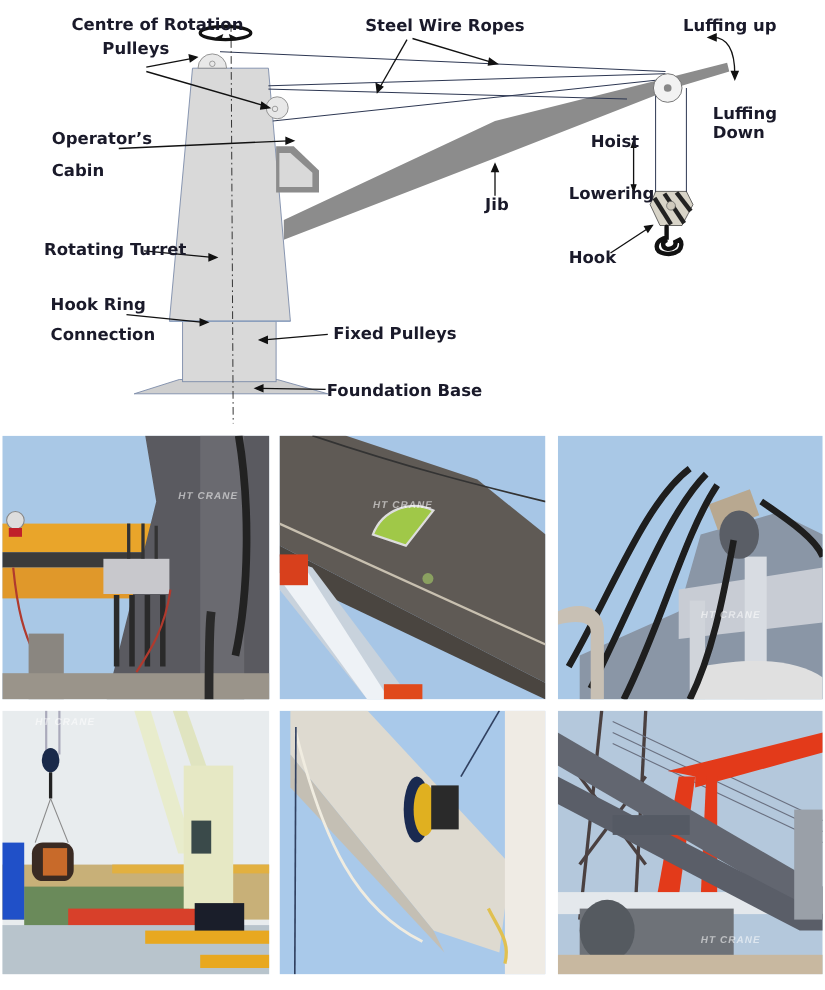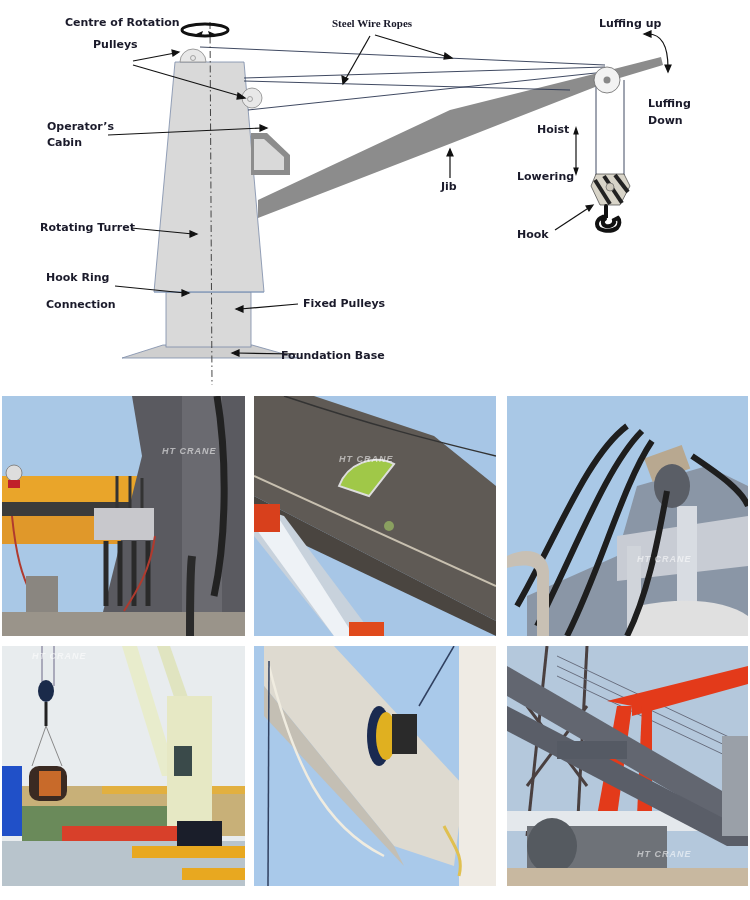--- a/index.html
+++ b/index.html
@@ -1,18 +1,18 @@
 <!DOCTYPE html>
 <html><head>
 <meta charset="utf-8">
 <style>
   html,body{margin:0;padding:0;background:#fff;}
   body{width:750px;height:900px;position:relative;overflow:hidden;font-family:"Liberation Sans",sans-serif;}
   #diagram{position:absolute;left:0;top:0;width:750px;height:390px;}
-  .lbl{position:absolute;font-family:"DejaVu Sans",sans-serif;font-weight:bold;font-size:11px;color:#1a1a2a;line-height:13px;white-space:nowrap;}
+  .lbl{position:absolute;font-family:"DejaVu Sans",sans-serif;font-weight:bold;font-size:15px;color:#1a1a2a;line-height:13px;white-space:nowrap;}
   .lbl.c{text-align:left;}
   .photo{position:absolute;overflow:hidden;text-align:center;}
   .photo svg{display:block;}
   .wm{position:absolute;font-size:9px;font-style:italic;font-weight:bold;color:rgba(255,255,255,0.55);letter-spacing:1px;}
 </style>
 </head>
 <body>
 
 <div id="diagram">
   <svg width="750" height="390" viewBox="0 0 750 390">
@@ -89,42 +89,42 @@
         <polygon points="236,309 243,306 243,312"></polygon>
       <line x1="296" y1="354" x2="236" y2="353"></line>
         <polygon points="232,353 239,350 239,356"></polygon>
       <path d="M648,34 C658,34 668,40 668,68" fill="none"></path>
         <polygon points="644,34 651,31 651,37"></polygon>
         <polygon points="668,72 665,65 671,65"></polygon>
     </g>
   </svg>
 
   <div class="lbl" style="left:65px;top:16px;">Centre of Rotation</div>
-  <div class="lbl" style="left:332px;top:17px;font-family:Liberation Serif, serif;">Steel Wire Ropes</div>
-  <div class="lbl" style="left:599px;top:17px;">Luffing up</div>
+  <div class="lbl" style="left:332px;top:17px;">Steel Wire Ropes</div>
+  <div class="lbl" style="left:621px;top:17px;">Luffing up</div>
   <div class="lbl" style="left:648px;top:97px;">
     <div>Luffing</div>
     <div style="margin-top:4px;">Down</div>
   </div>
   <div class="lbl" style="left:93px;top:38px;">Pulleys</div>
   <div class="lbl c" style="left:47px;top:120px;width:62px;">
     <div>Operator’s</div>
-    <div style="margin-top:3px;">Cabin</div>
+    <div style="margin-top:16px;">Cabin</div>
   </div>
   <div class="lbl" style="left:537px;top:123px;">Hoist</div>
   <div class="lbl" style="left:517px;top:170px;">Lowering</div>
   <div class="lbl" style="left:441px;top:180px;">Jib</div>
   <div class="lbl" style="left:517px;top:228px;">Hook</div>
   <div class="lbl" style="left:40px;top:221px;">Rotating Turret</div>
   <div class="lbl c" style="left:46px;top:271px;width:72px;">
     <div>Hook Ring</div>
     <div style="margin-top:14px;">Connection</div>
   </div>
   <div class="lbl" style="left:303px;top:297px;">Fixed Pulleys</div>
-  <div class="lbl" style="left:281px;top:349px;">Foundation Base</div>
+  <div class="lbl" style="left:297px;top:349px;">Foundation Base</div>
 </div>
 
 <div class="photo" style="left:2px;top:396px;width:243px;height:240px;">
   <svg width="243" height="240" viewBox="0 0 243 240">
     <rect width="243" height="240" fill="#a9c8e6"></rect>
     <rect x="0" y="80" width="140" height="26" fill="#e9a52a"></rect>
     <rect x="0" y="106" width="190" height="14" fill="#3b3b3b"></rect>
     <rect x="0" y="120" width="140" height="28" fill="#e0982a"></rect>
     <polygon points="130,0 243,0 243,240 95,240 140,60" fill="#5a5a60"></polygon>
     <rect x="180" y="0" width="40" height="240" fill="#6a6a70"></rect>

